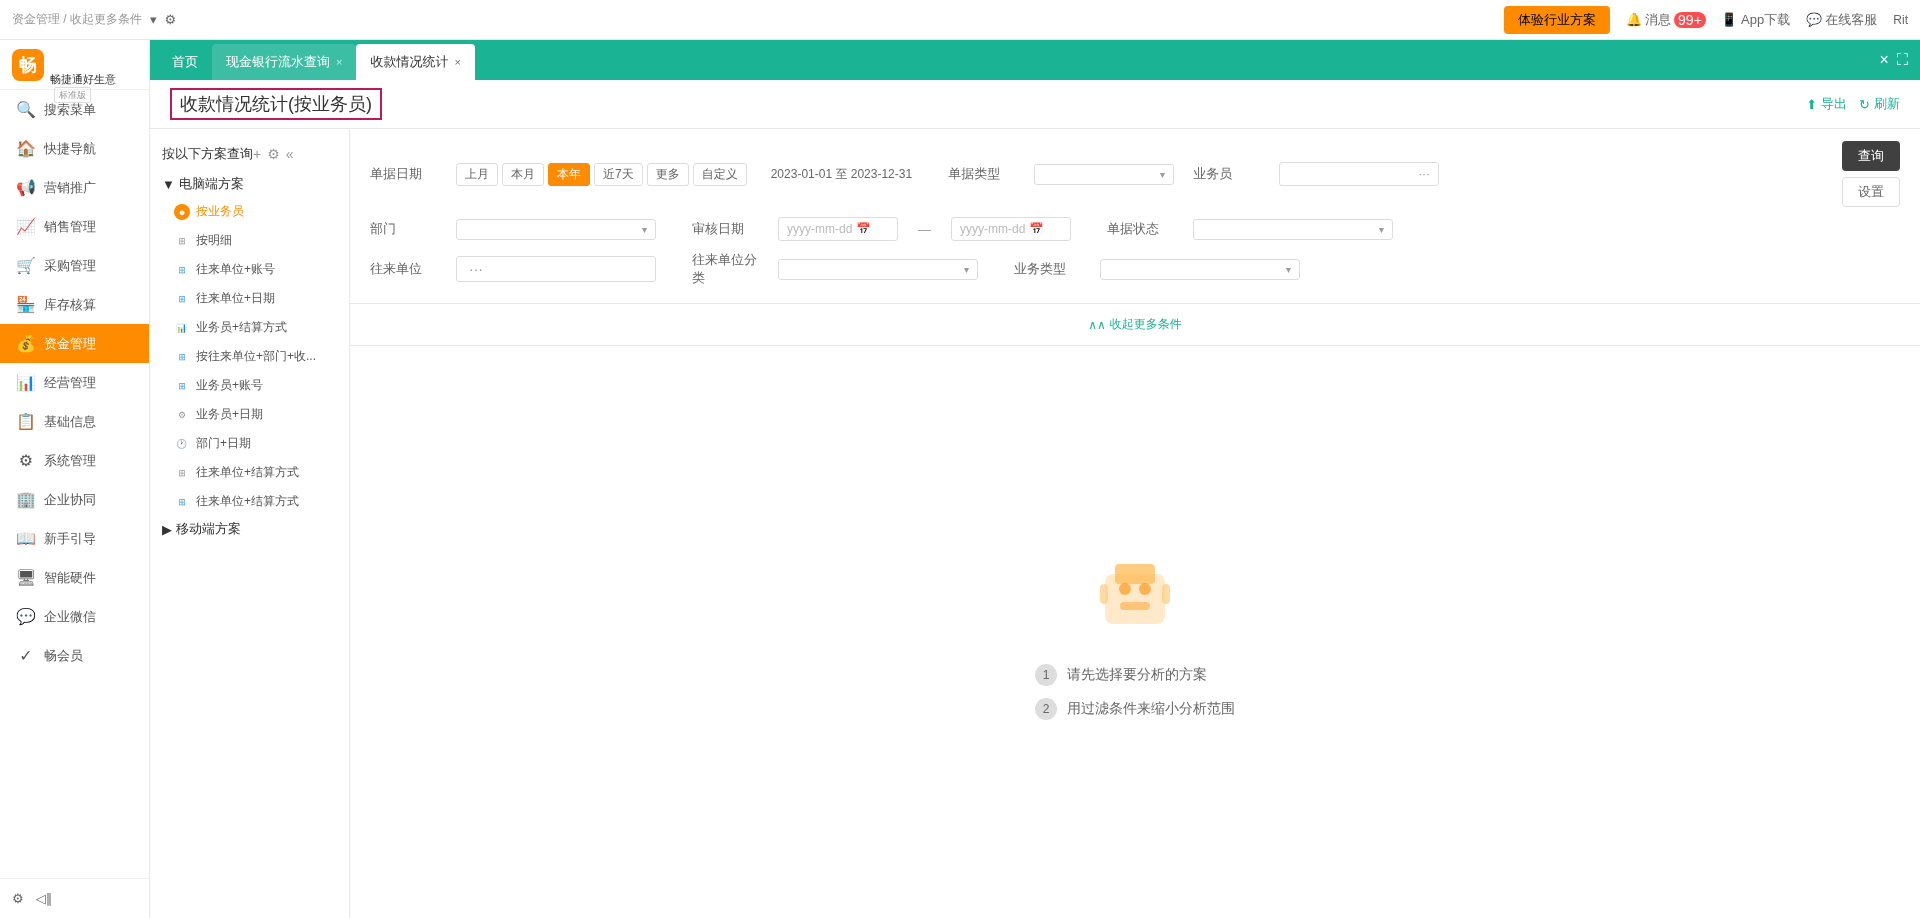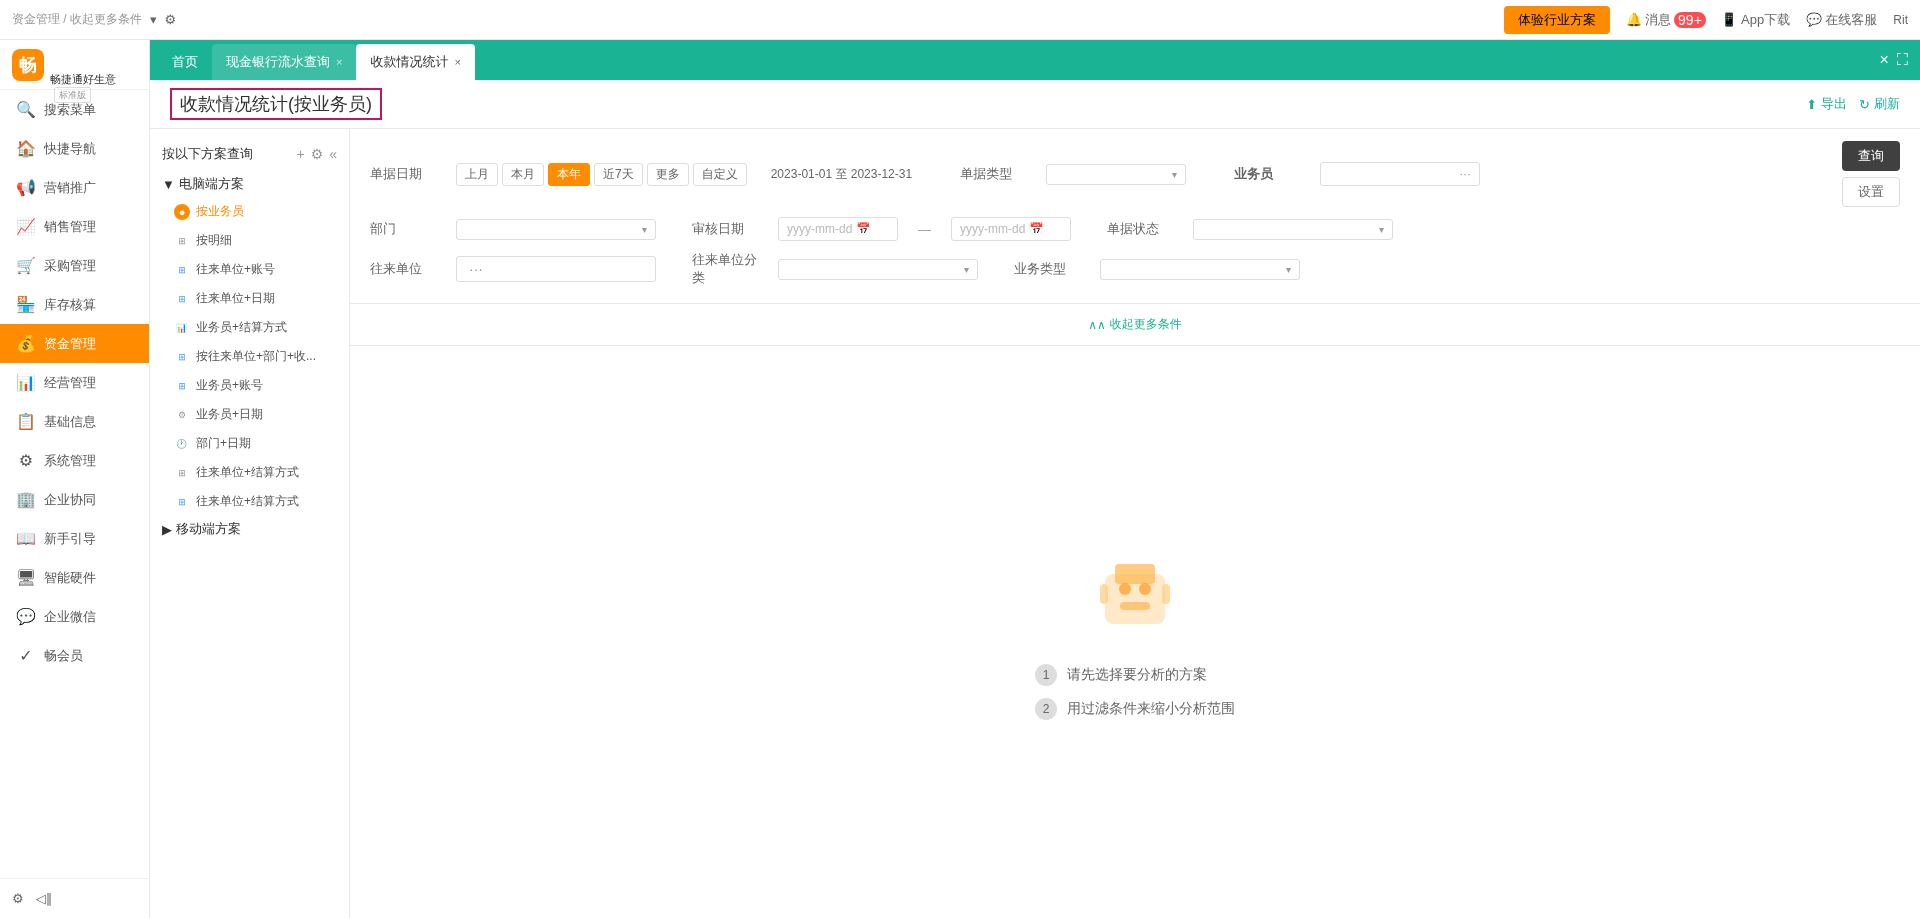--- a/index.html
+++ b/index.html
@@ -238,21 +238,20 @@
     .left-panel {
       width: 200px;
       background: #fff;
       border-right: 1px solid #e8e8e8;
       padding: 12px 0;
       overflow-y: auto;
     }
     .panel-header {
       display: flex;
       align-items: center;
-      justify-content: space-between;
       padding: 4px 12px 8px;
       font-size: 13px;
       color: #333;
     }
     .panel-header-title { font-weight: 500; }
     .panel-header-actions {
       display: flex;
       gap: 6px;
     }
     .panel-header-btn {
@@ -713,27 +712,27 @@
               <div class="date-tabs">
                 <button class="date-tab">上月</button>
                 <button class="date-tab">本月</button>
                 <button class="date-tab active">本年</button>
                 <button class="date-tab">近7天</button>
                 <button class="date-tab">更多</button>
                 <button class="date-tab">自定义</button>
               </div>
               <span class="date-range">2023-01-01 至 2023-12-31</span>
 
-              <span class="filter-label" style="margin-left:32px;">单据类型</span>
+              <span class="filter-label" style="margin-left:20px;">单据类型</span>
               <div class="filter-select">
                 <span></span>
                 <span class="arrow">▾</span>
               </div>
 
-              <span class="filter-label" style="margin-left:32px;font-weight:bold;">业务员</span>
+              <span class="filter-label" style="margin-left:3px;">业务员</span>
               <div class="filter-select" style="min-width:160px;">
                 <span></span>
                 <span style="color:#999;">···</span>
               </div>
 
               <div style="margin-left:auto; display:flex; flex-direction:column; gap:6px;">
                 <button class="query-btn">查询</button>
                 <button class="setting-btn">设置</button>
               </div>
             </div>

